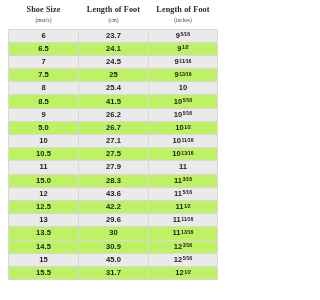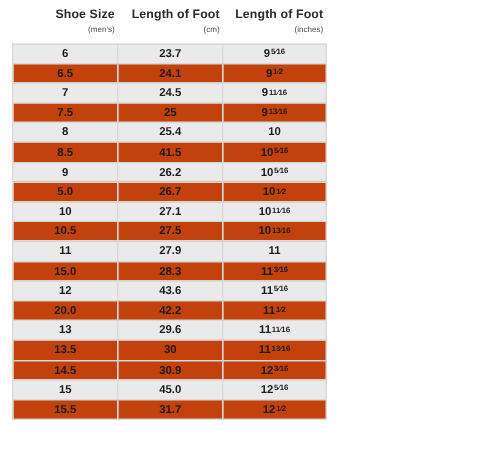--- a/index.html
+++ b/index.html
@@ -31,21 +31,22 @@
   }
   table.size-chart col.c-shoe   { width: 70px; }
   table.size-chart col.c-cm     { width: 70px; }
   table.size-chart col.c-inch   { width: 69px; }
 
   thead th {
     border: none;
     background: transparent;
     padding: 3px 2px 5px 2px;
     vertical-align: top;
-    text-align: right;
+    text-align: center;
+    font-family: Liberation Serif, serif;
   }
   .hdr-main {
     display: block;
     font-size: 8.2px;
     font-weight: bold;
     color: #2b2b2b;
     line-height: 10px;
     letter-spacing: 0.1px;
     white-space: nowrap;
   }
@@ -65,21 +66,21 @@
     padding: 0 2px;
     text-align: center;
     vertical-align: middle;
     font-size: 7.6px;
     font-weight: bold;
     color: #1c1c1c;
     line-height: 12px;
     white-space: nowrap;
   }
   tbody tr.odd td  { background: #eaeaea; }
-  tbody tr.even td { background: #c2410c; }
+  tbody tr.even td { background: #bef264; }
 
   .frac {
     display: inline-block;
     font-size: 5.2px;
     font-weight: bold;
     line-height: 7px;
     vertical-align: 1.4px;
     margin-left: 0.5px;
   }
   .frac sup, .frac sub {
@@ -174,21 +175,21 @@
           <td>15.0</td>
           <td>28.3</td>
           <td><span>11</span><span class="frac"><sup>3</sup>⁄<sub>16</sub></span></td>
         </tr>
         <tr class="odd">
           <td>12</td>
           <td>43.6</td>
           <td><span>11</span><span class="frac"><sup>5</sup>⁄<sub>16</sub></span></td>
         </tr>
         <tr class="even">
-          <td>20.0</td>
+          <td>12.5</td>
           <td>42.2</td>
           <td><span>11</span><span class="frac"><sup>1</sup>⁄<sub>2</sub></span></td>
         </tr>
         <tr class="odd">
           <td>13</td>
           <td>29.6</td>
           <td><span>11</span><span class="frac"><sup>11</sup>⁄<sub>16</sub></span></td>
         </tr>
         <tr class="even">
           <td>13.5</td>

